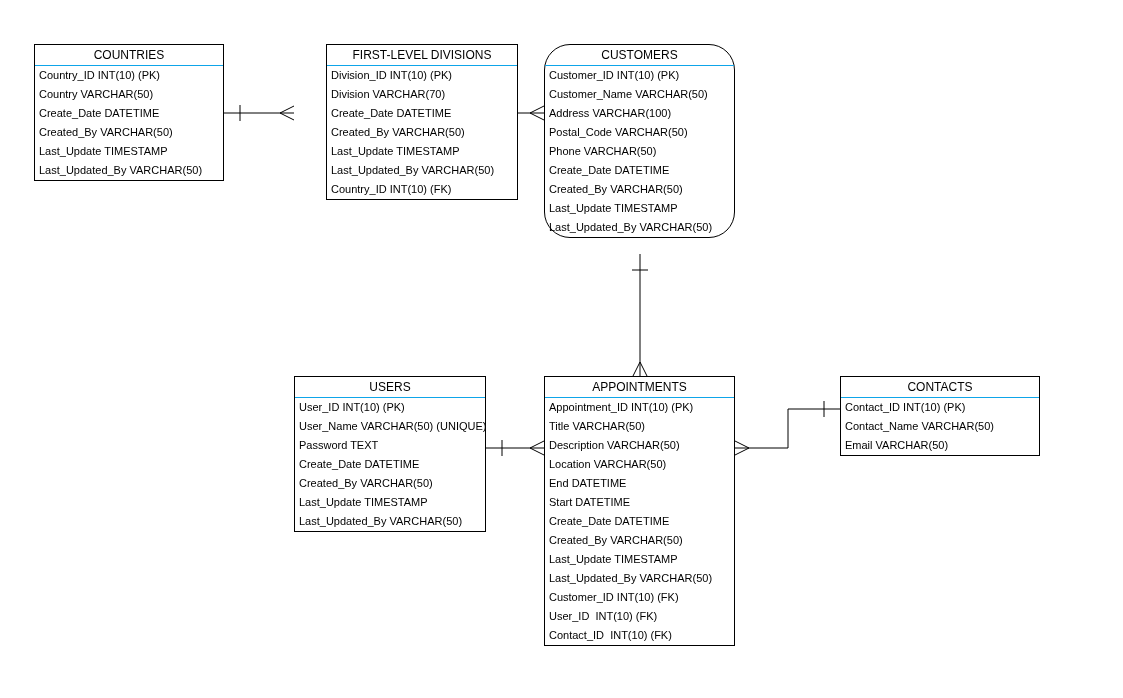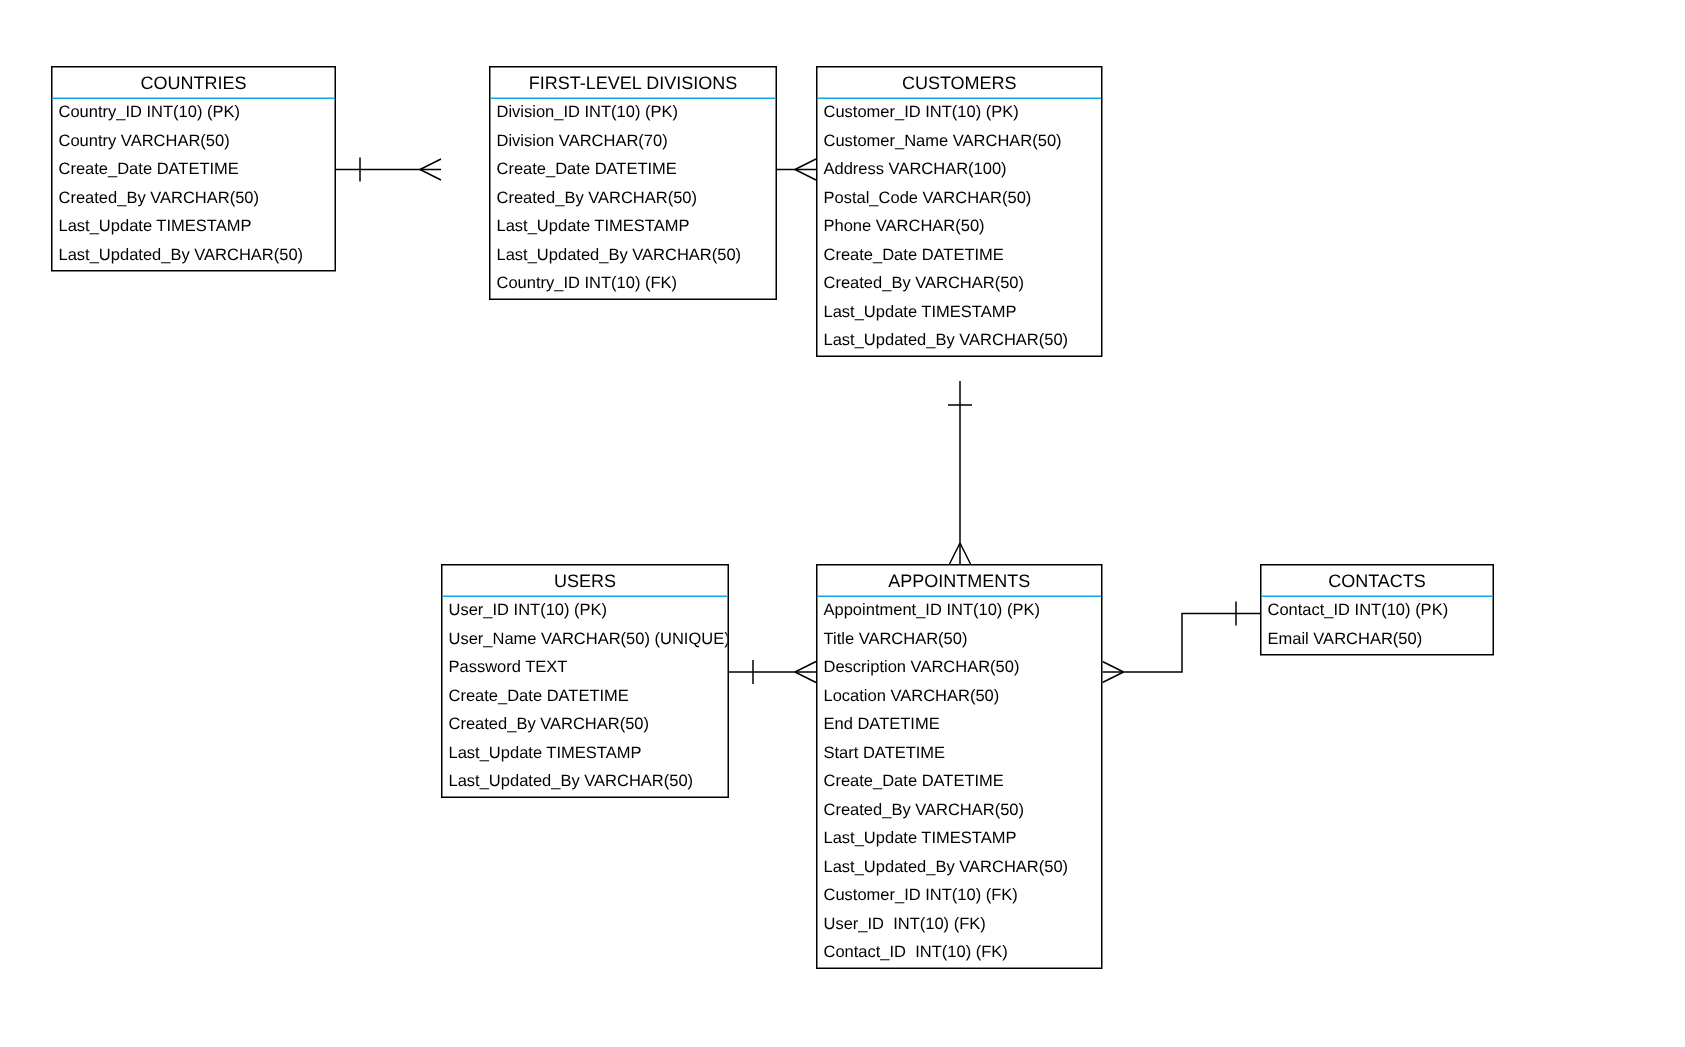--- a/index.html
+++ b/index.html
@@ -34,24 +34,24 @@
   .entity .row {
     height:19px;
     line-height:19px;
     font-size:11px;
     padding:0 4px;
     white-space:pre;
     overflow:hidden;
   }
   #t-countries    { left:34px;  top:44px;  width:190px; }
   #t-divisions    { left:294px; top:44px;  width:192px;margin-left:32px; }
-  #t-customers    { left:544px; top:44px;  width:191px; }
+  #t-customers    { left:544px; top:44px;  width:191px;border-radius:26px; }
   #t-users        { left:294px; top:376px; width:192px; }
   #t-appointments { left:544px; top:376px; width:191px; }
-  #t-contacts     { left:840px; top:376px; width:156px; }
+  #t-contacts     { left:840px; top:376px; width:200px; }
 </style>
 </head>
 <body>
 
 <div class="canvas">
 
   <svg class="wires" viewBox="0 0 1123 698" xmlns="http://www.w3.org/2000/svg" fill="none" stroke="#000000" stroke-width="1">
     <g>
       <path d="M224,113 L294,113"></path>
       <path d="M240,105 L240,121"></path>
@@ -137,16 +137,17 @@
     <div class="row">Last_Update TIMESTAMP</div>
     <div class="row">Last_Updated_By VARCHAR(50)</div>
     <div class="row">Customer_ID INT(10) (FK)</div>
     <div class="row">User_ID  INT(10) (FK)</div>
     <div class="row">Contact_ID  INT(10) (FK)</div>
   </div>
 
   <div class="entity" id="t-contacts">
     <div class="hdr">CONTACTS</div>
     <div class="row">Contact_ID INT(10) (PK)</div>
+    <div class="row">Contact_Name VARCHAR(50)</div>
     <div class="row">Email VARCHAR(50)</div>
   </div>
 
 </div>
 
 </body></html>

